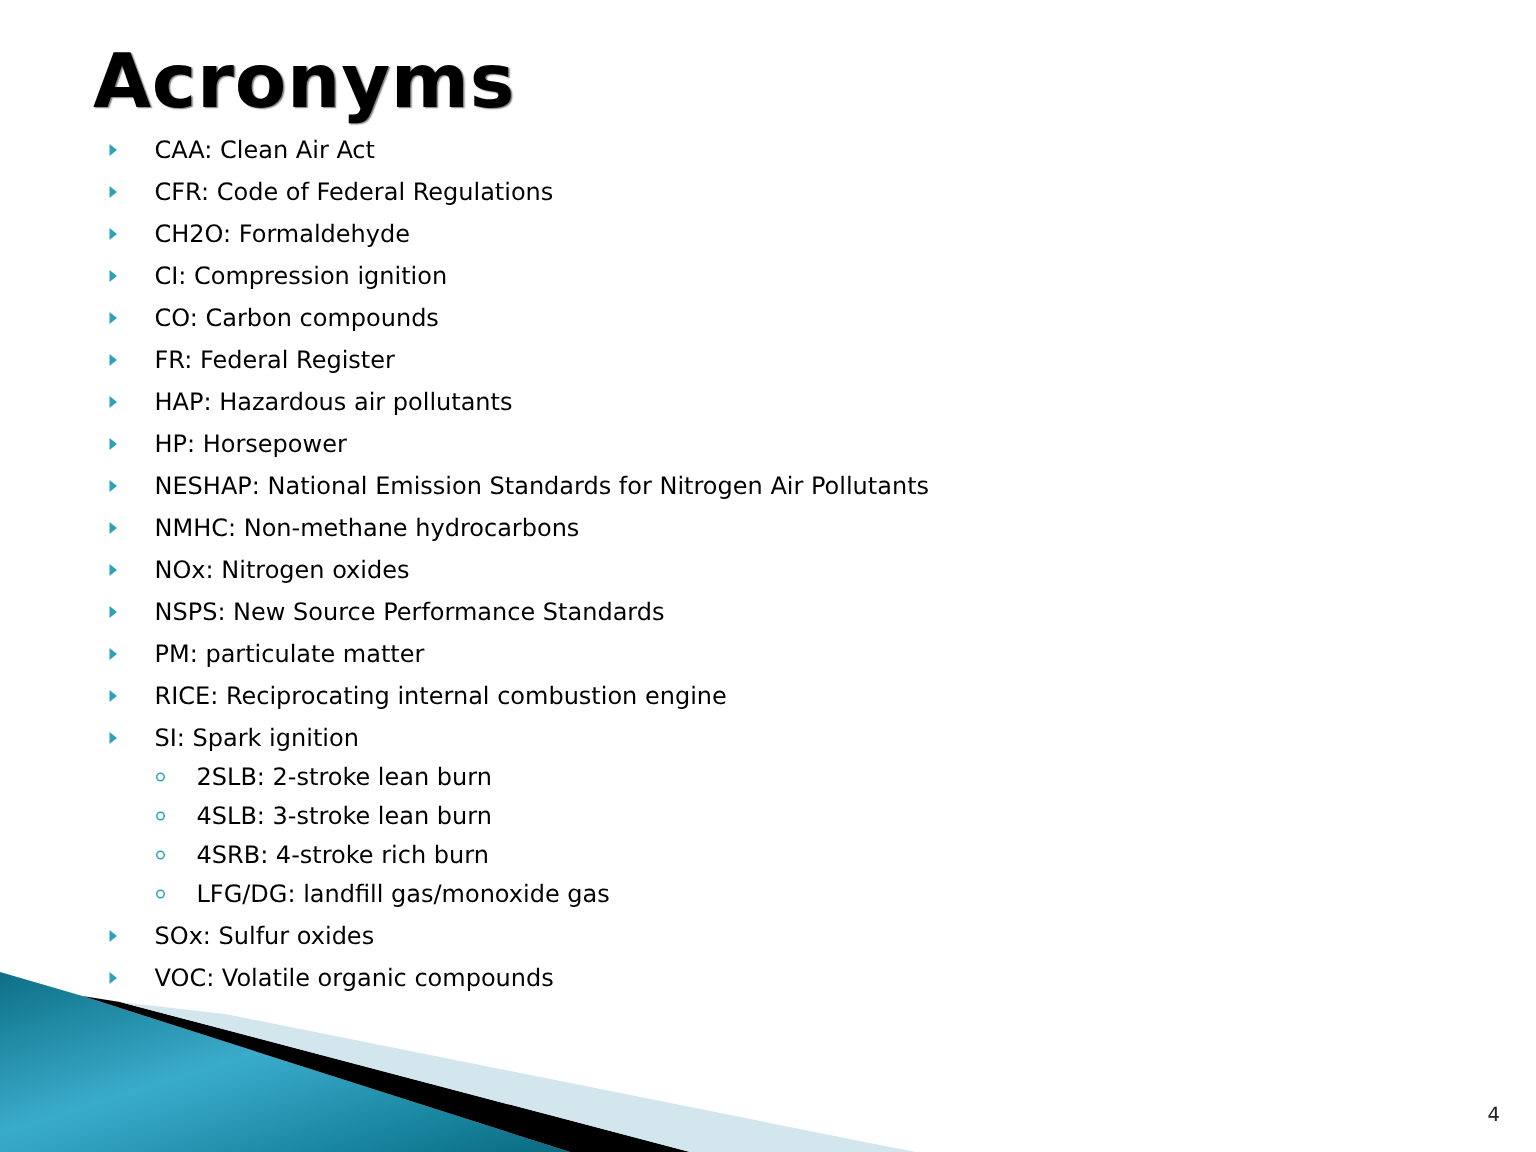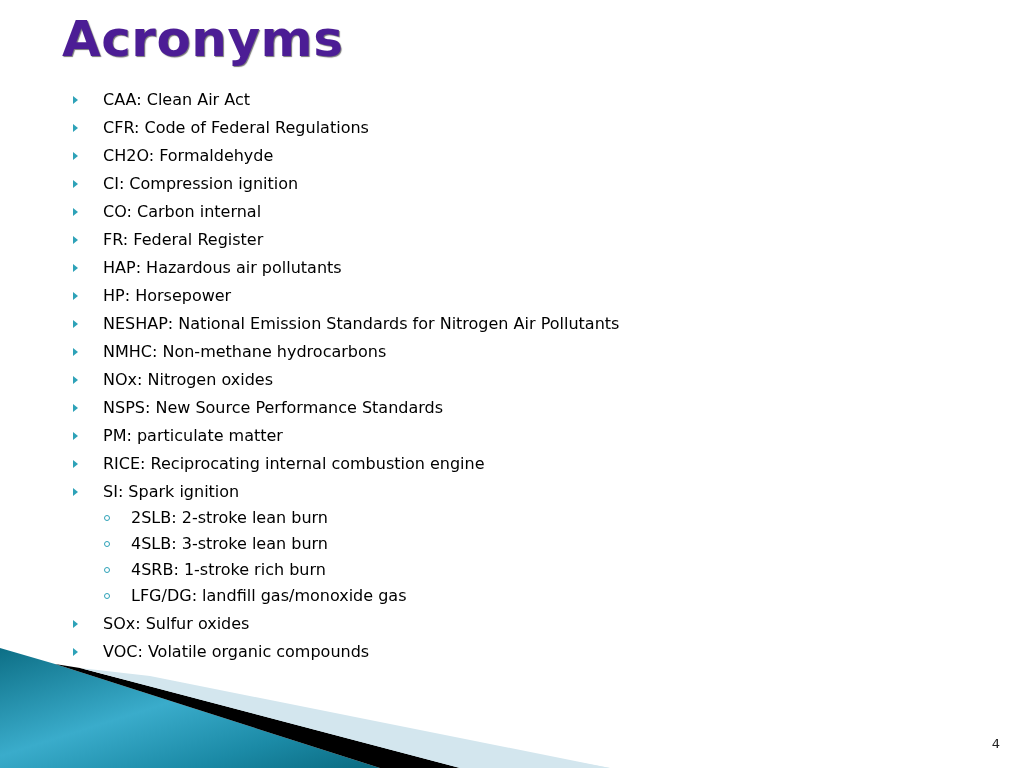--- a/index.html
+++ b/index.html
@@ -1,19 +1,19 @@
 <!DOCTYPE html>
 <html><head>
 <meta charset="utf-8">
 <style>
   html, body { margin:0; padding:0; }
   body { width:1024px; height:768px; position:relative; overflow:hidden; background:#ffffff;
          font-family:"DejaVu Sans", sans-serif; color:#000; }
-  .title { position:absolute; left:62px; top:10px; font-size:50px; font-weight:bold; letter-spacing:0.5px;
-           color:#4c1d95; text-shadow: 1px 1px 1px #777; font-family:"DejaVu Sans", sans-serif; }
+  .title { position:absolute; left:62px; top:25px; font-size:50px; font-weight:bold; letter-spacing:0.5px;
+           color:#000000; text-shadow: 1px 1px 1px #777; font-family:"DejaVu Sans", sans-serif; }
   .list { position:absolute; left:0; top:86px; width:1000px; }
   .item { position:absolute; left:0; height:28px; line-height:28px; font-size:16px; white-space:nowrap; }
   .bullet-l1 { position:absolute; left:73px; top:10px; width:0; height:0;
                border-top:4px solid transparent; border-bottom:4px solid transparent; border-left:5px solid #2ea2b8; }
   .text-l1 { position:absolute; left:103px; }
   .bullet-l2 { position:absolute; left:104px; top:11px; width:4px; height:4px; border:1px solid #2ea2b8; border-radius:50%; }
   .text-l2 { position:absolute; left:131px; }
   .page-num { position:absolute; right:24px; top:736px; font-size:13px; color:#222; }
   .decor { position:absolute; left:0; top:0; width:1024px; height:768px; }
 </style>
@@ -49,21 +49,21 @@
     <div class="item" style="top: 56px;">
       <span class="bullet-l1"></span>
       <span class="text-l1">CH2O: Formaldehyde</span>
     </div>
     <div class="item" style="top: 84px;">
       <span class="bullet-l1"></span>
       <span class="text-l1">CI: Compression ignition</span>
     </div>
     <div class="item" style="top: 112px;">
       <span class="bullet-l1"></span>
-      <span class="text-l1">CO: Carbon internal</span>
+      <span class="text-l1">CO: Carbon compounds</span>
     </div>
     <div class="item" style="top: 140px;">
       <span class="bullet-l1"></span>
       <span class="text-l1">FR: Federal Register</span>
     </div>
     <div class="item" style="top: 168px;">
       <span class="bullet-l1"></span>
       <span class="text-l1">HAP: Hazardous air pollutants</span>
     </div>
     <div class="item" style="top: 196px;">
@@ -101,21 +101,21 @@
     <div class="item" style="top: 418px;">
       <span class="bullet-l2"></span>
       <span class="text-l2">2SLB: 2-stroke lean burn</span>
     </div>
     <div class="item" style="top: 444px;">
       <span class="bullet-l2"></span>
       <span class="text-l2">4SLB: 3-stroke lean burn</span>
     </div>
     <div class="item" style="top: 470px;">
       <span class="bullet-l2"></span>
-      <span class="text-l2">4SRB: 1-stroke rich burn</span>
+      <span class="text-l2">4SRB: 4-stroke rich burn</span>
     </div>
     <div class="item" style="top: 496px;">
       <span class="bullet-l2"></span>
       <span class="text-l2">LFG/DG: landfill gas/monoxide gas</span>
     </div>
     <div class="item" style="top: 524px;">
       <span class="bullet-l1"></span>
       <span class="text-l1">SOx: Sulfur oxides</span>
     </div>
     <div class="item" style="top: 552px;">

